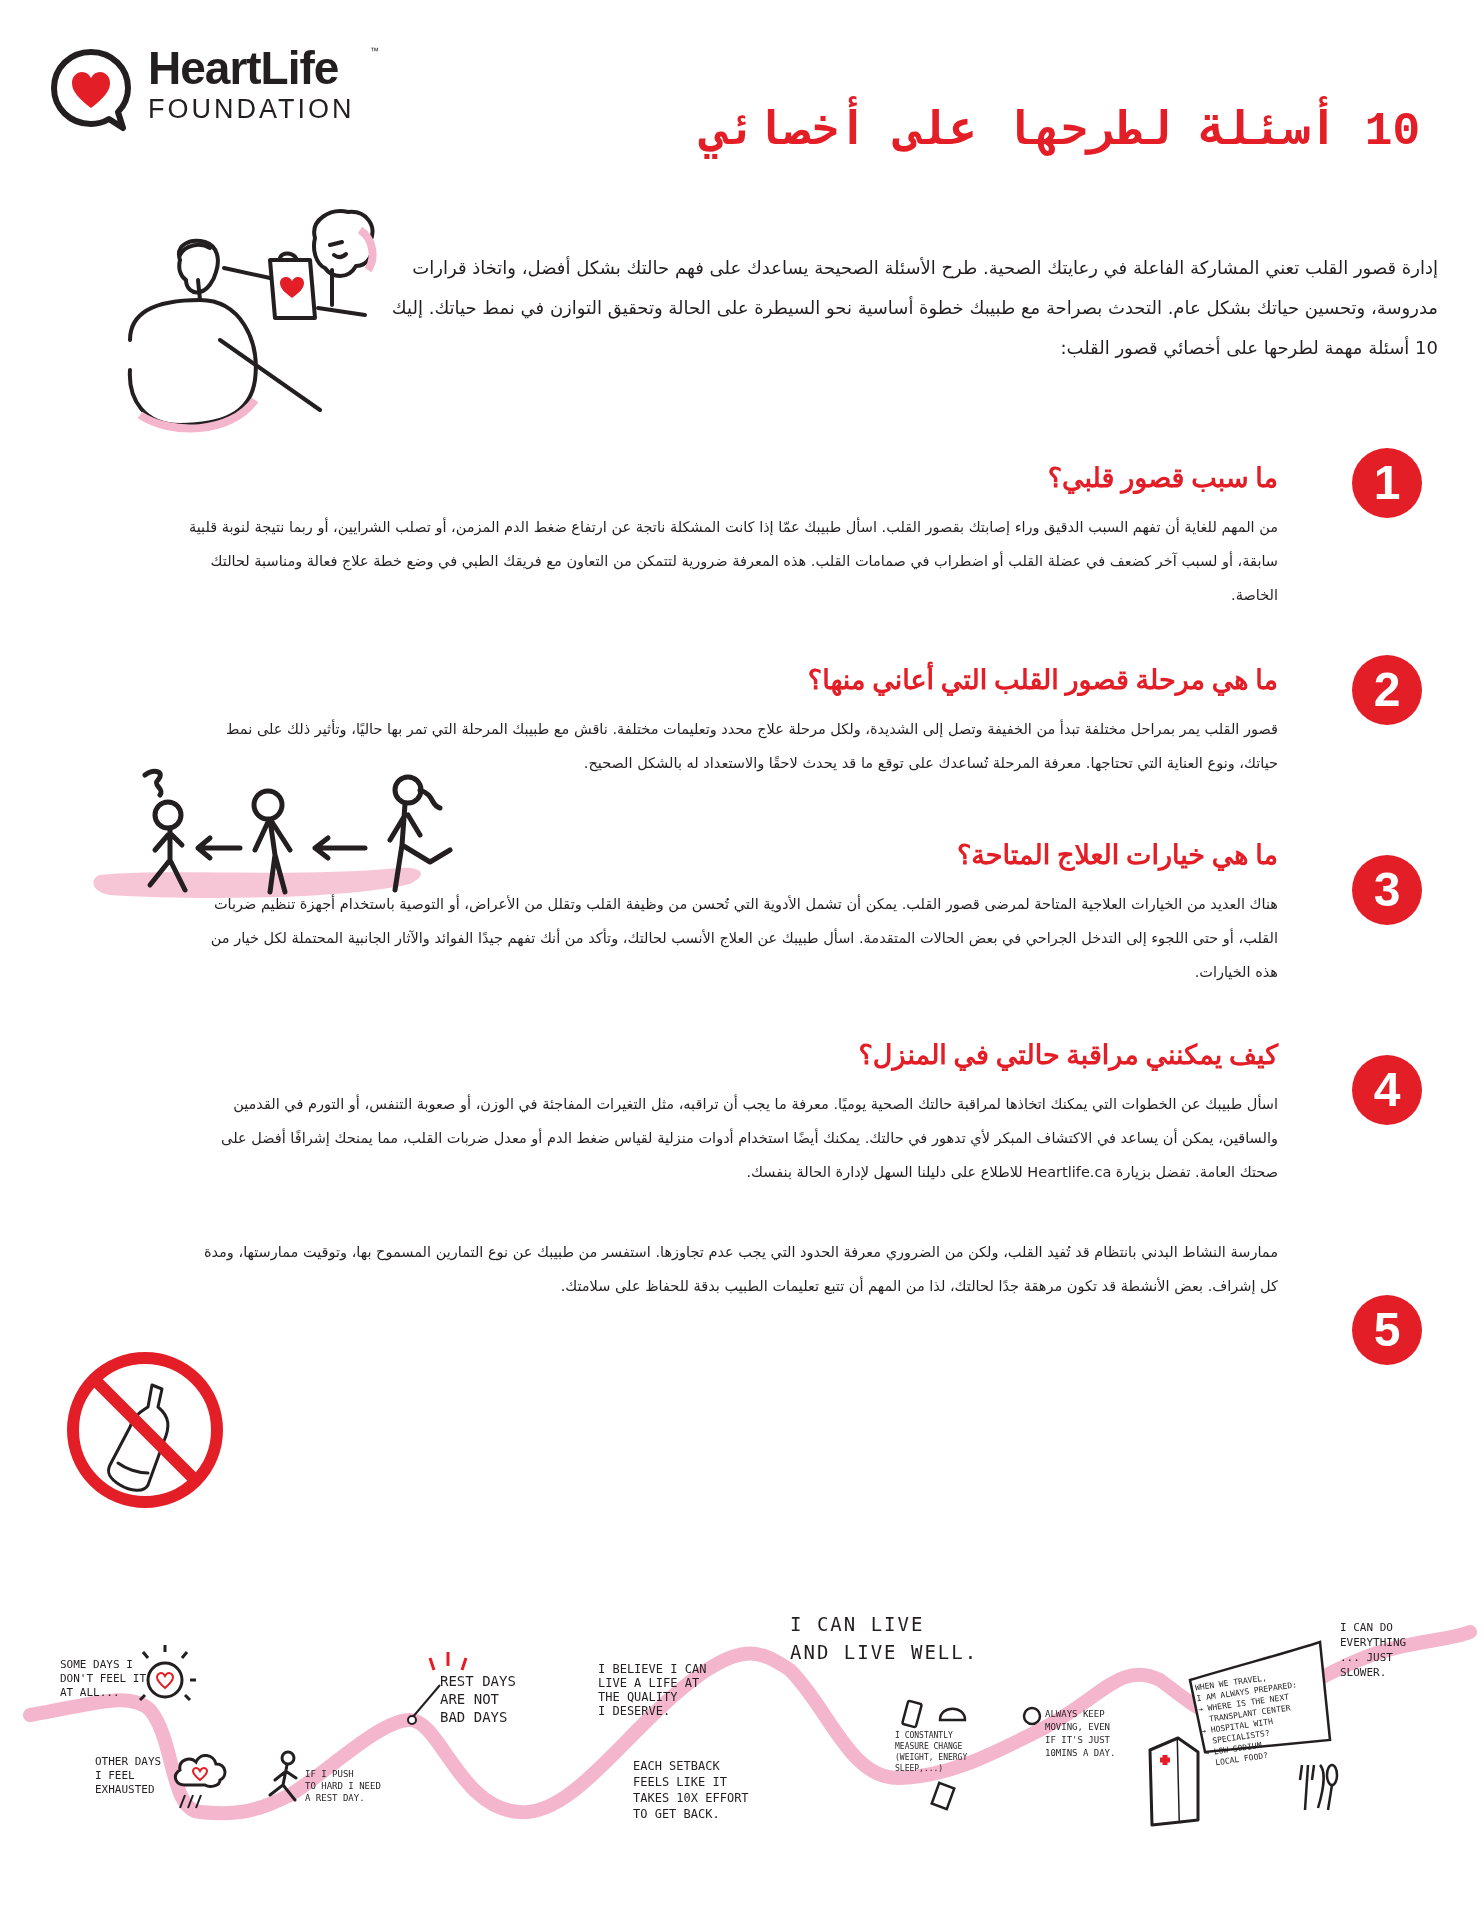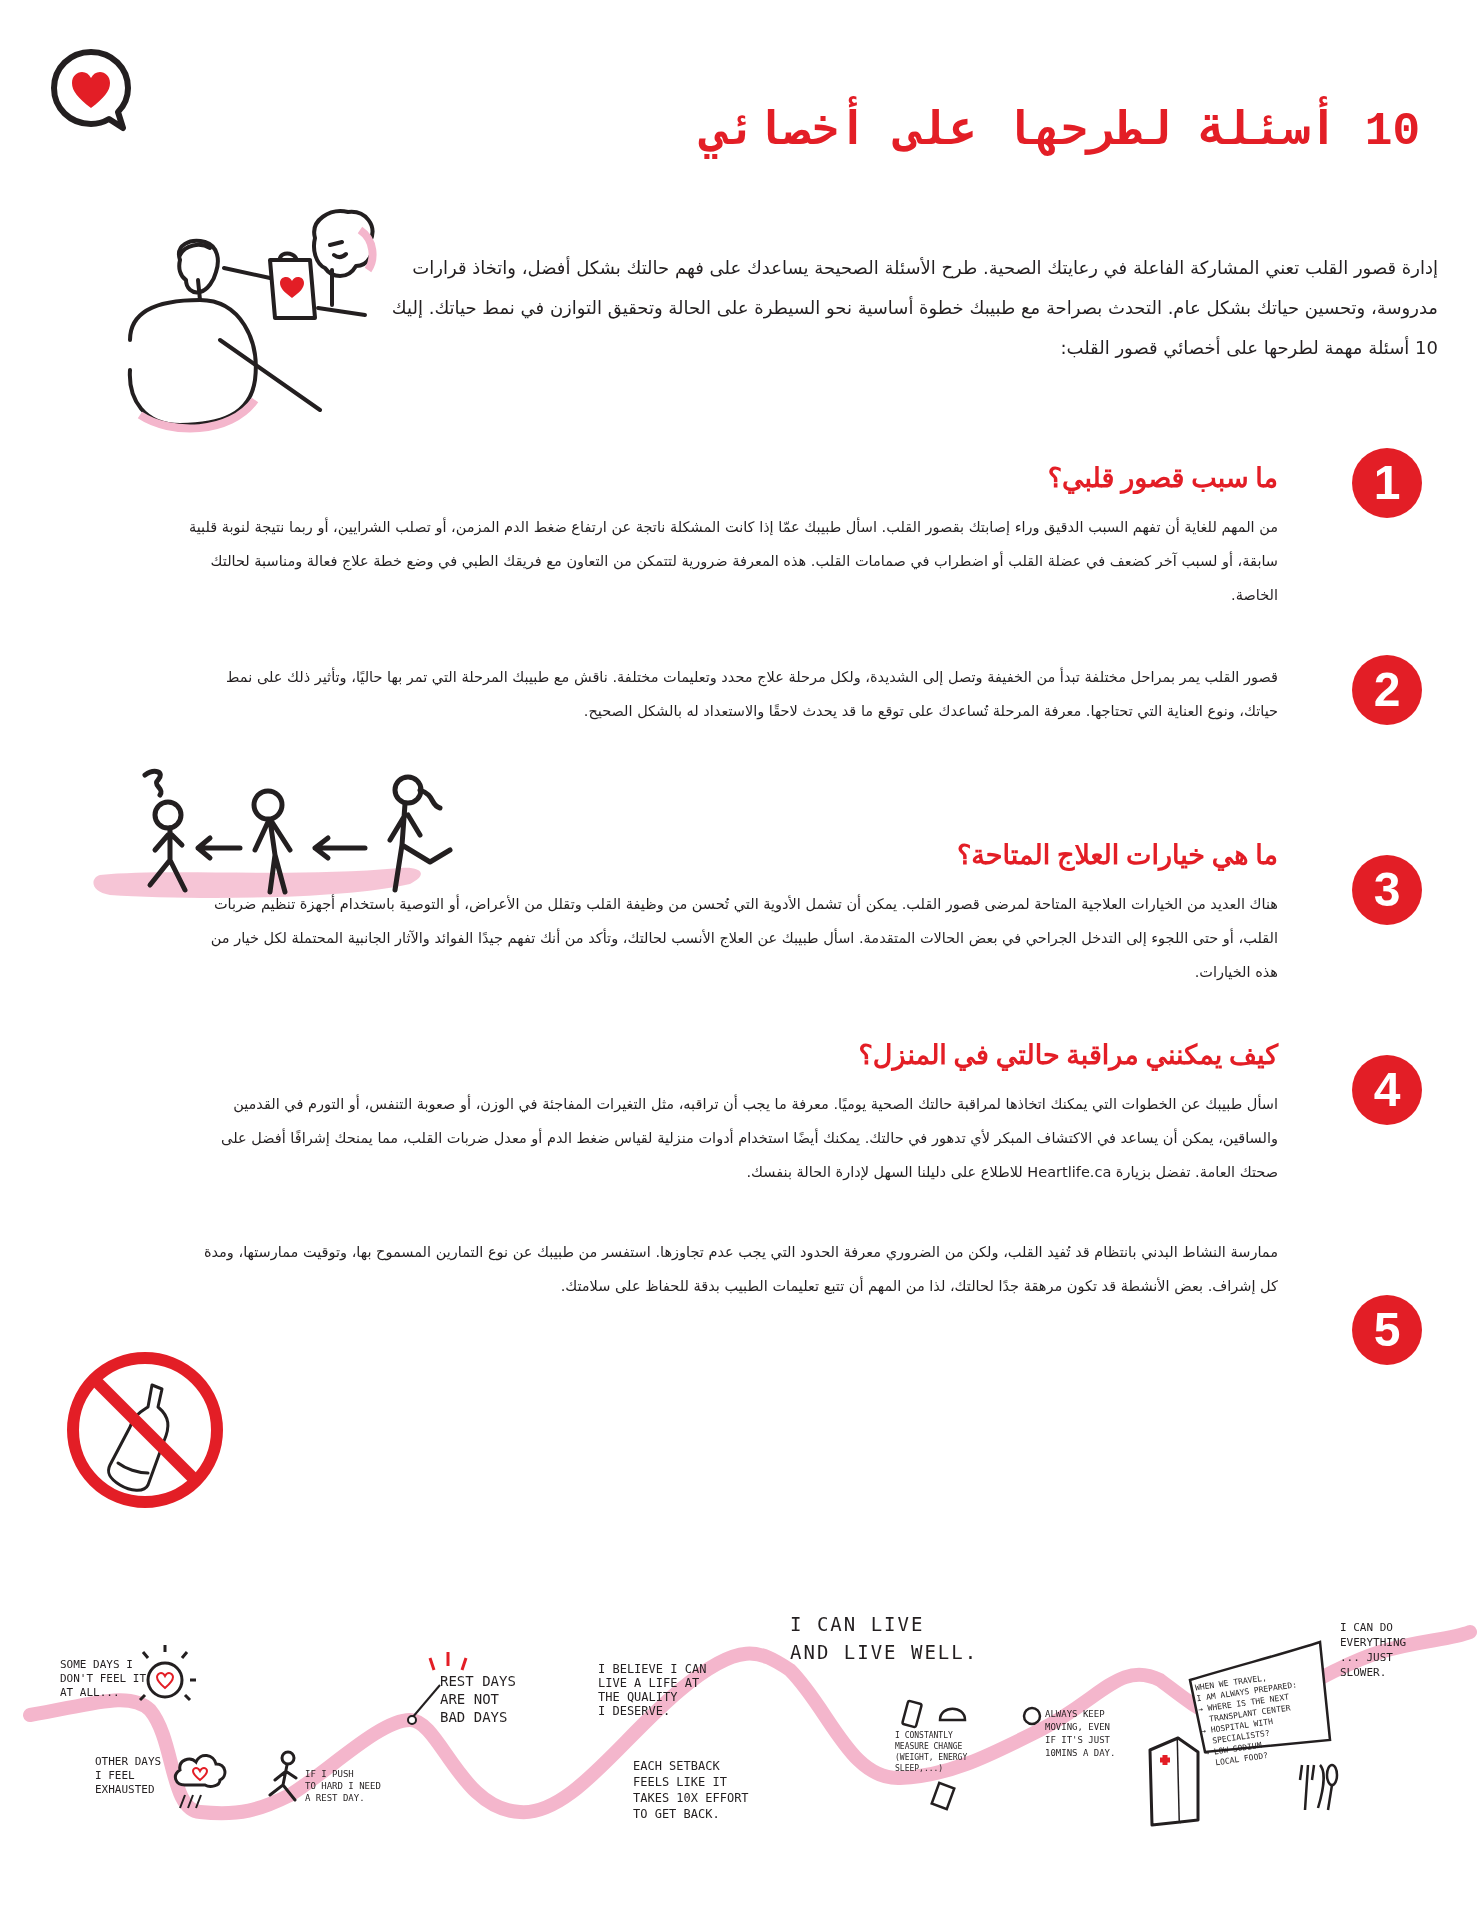--- a/index.html
+++ b/index.html
@@ -39,20 +39,25 @@
   .tl-big { font-size: 19px; line-height: 28px; letter-spacing: 2px; }
 </style>
 </head>
 <body>
 
 <div class="logo">
   <svg class="logo-bubble" viewBox="0 0 86 86">
     <path d="M43 6 C22 6 6 22 6 42 C6 62 22 78 43 78 C50 78 56 76 61 73 L75 82 L70 66 C77 59 80 51 80 42 C80 22 64 6 43 6 Z" fill="#fff" stroke="#231f20" stroke-width="6" stroke-linejoin="round"></path>
     <path d="M43 62 C30 52 24 45 24 37 C24 30 29 26 34 26 C38 26 41 28 43 32 C45 28 48 26 52 26 C57 26 62 30 62 37 C62 45 56 52 43 62 Z" fill="#e31e26"></path>
   </svg>
+  <div class="logo-text">
+    <div class="logo-name">HeartLife</div>
+    <span class="logo-tm">™</span>
+    <div class="logo-sub">FOUNDATION</div>
+  </div>
 </div>
 
 <h1 class="title">
   <div>10 أسئلة لطرحها على أخصائي</div>
 </h1>
 
 <svg class="intro-art" viewBox="0 0 290 240">
   <g fill="none" stroke="#231f20" stroke-width="4" stroke-linecap="round" stroke-linejoin="round">
     <path d="M10 140 C10 110 40 100 80 100 C120 100 140 140 135 180 C130 215 100 225 60 225 C25 225 8 200 10 170" fill="#fff"></path>
     <path d="M80 100 L78 80"></path>
@@ -74,20 +79,21 @@
 <p class="intro">إدارة قصور القلب تعني المشاركة الفاعلة في رعايتك الصحية. طرح الأسئلة الصحيحة يساعدك على فهم حالتك بشكل أفضل، واتخاذ قرارات مدروسة، وتحسين حياتك بشكل عام. التحدث بصراحة مع طبيبك خطوة أساسية نحو السيطرة على الحالة وتحقيق التوازن في نمط حياتك. إليك 10 أسئلة مهمة لطرحها على أخصائي قصور القلب:</p>
 
 <div class="num" style="left:1352px; top:448px;">1</div>
 <section class="q" style="top:458px;">
   <h2 class="q-title">ما سبب قصور قلبي؟</h2>
   <p class="q-body">من المهم للغاية أن تفهم السبب الدقيق وراء إصابتك بقصور القلب. اسأل طبيبك عمّا إذا كانت المشكلة ناتجة عن ارتفاع ضغط الدم المزمن، أو تصلب الشرايين، أو ربما نتيجة لنوبة قلبية سابقة، أو لسبب آخر كضعف في عضلة القلب أو اضطراب في صمامات القلب. هذه المعرفة ضرورية لتتمكن من التعاون مع فريقك الطبي في وضع خطة علاج فعالة ومناسبة لحالتك الخاصة.</p>
 </section>
 
 <div class="num" style="left:1352px; top:655px;">2</div>
 <section class="q" style="top:660px;">
+  <h2 class="q-title">ما هي مرحلة قصور القلب التي أعاني منها؟</h2>
   <p class="q-body">قصور القلب يمر بمراحل مختلفة تبدأ من الخفيفة وتصل إلى الشديدة، ولكل مرحلة علاج محدد وتعليمات مختلفة. ناقش مع طبيبك المرحلة التي تمر بها حاليًا، وتأثير ذلك على نمط حياتك، ونوع العناية التي تحتاجها. معرفة المرحلة تُساعدك على توقع ما قد يحدث لاحقًا والاستعداد له بالشكل الصحيح.</p>
 </section>
 
 <svg class="runners" viewBox="0 0 400 170">
   <path d="M10 125 C80 118 200 128 310 118 C330 116 340 124 320 134 C250 150 100 150 20 145 C0 142 0 128 10 125 Z" fill="#f4b6cc" opacity="0.8"></path>
   <g fill="none" stroke="#231f20" stroke-width="5" stroke-linecap="round" stroke-linejoin="round">
 
     <circle cx="318" cy="40" r="13"></circle>
     <path d="M330 40 C345 45 340 55 350 58"></path>
     <path d="M315 54 L312 95 L305 140 M312 95 L340 112 L360 100 M315 65 L300 90 M318 65 L330 85"></path>

